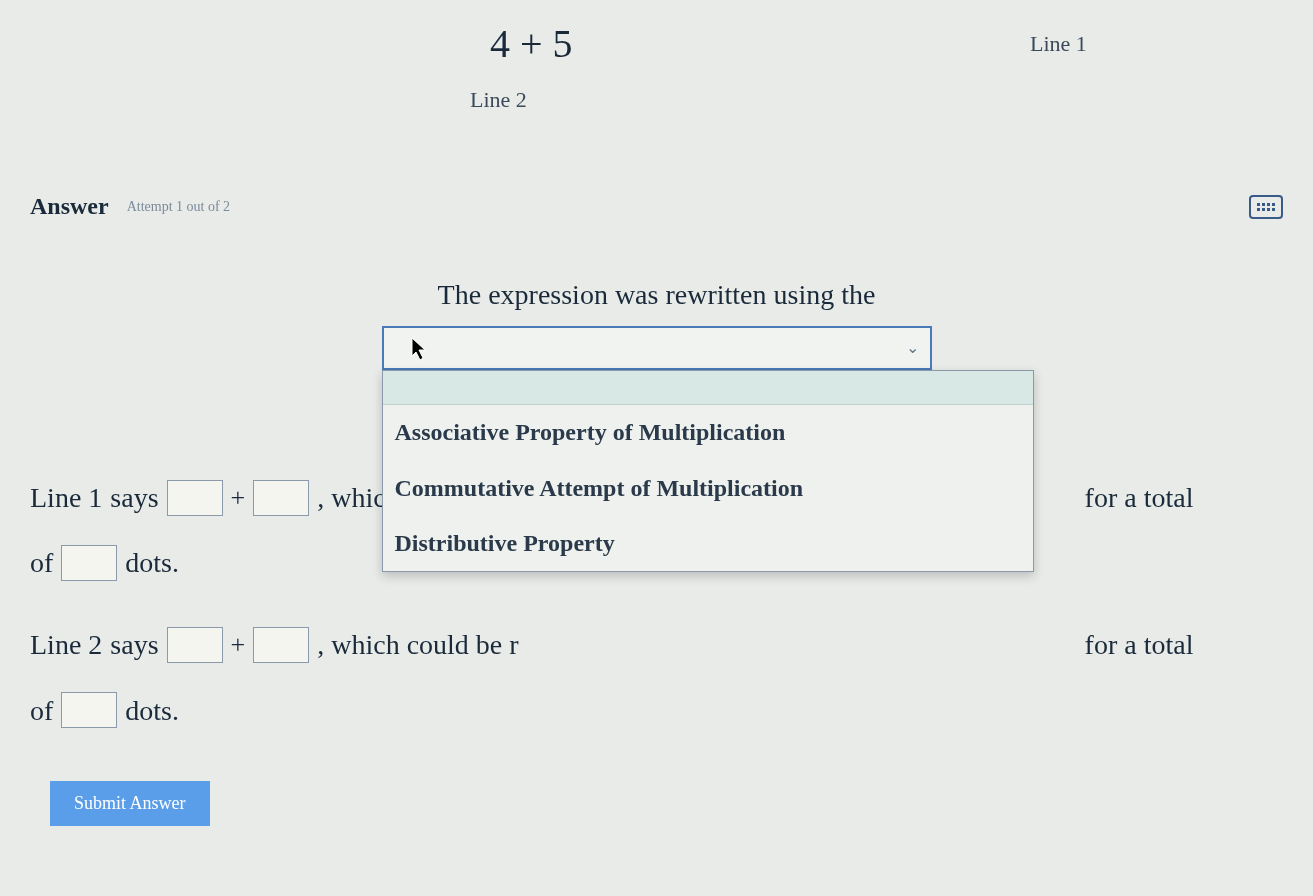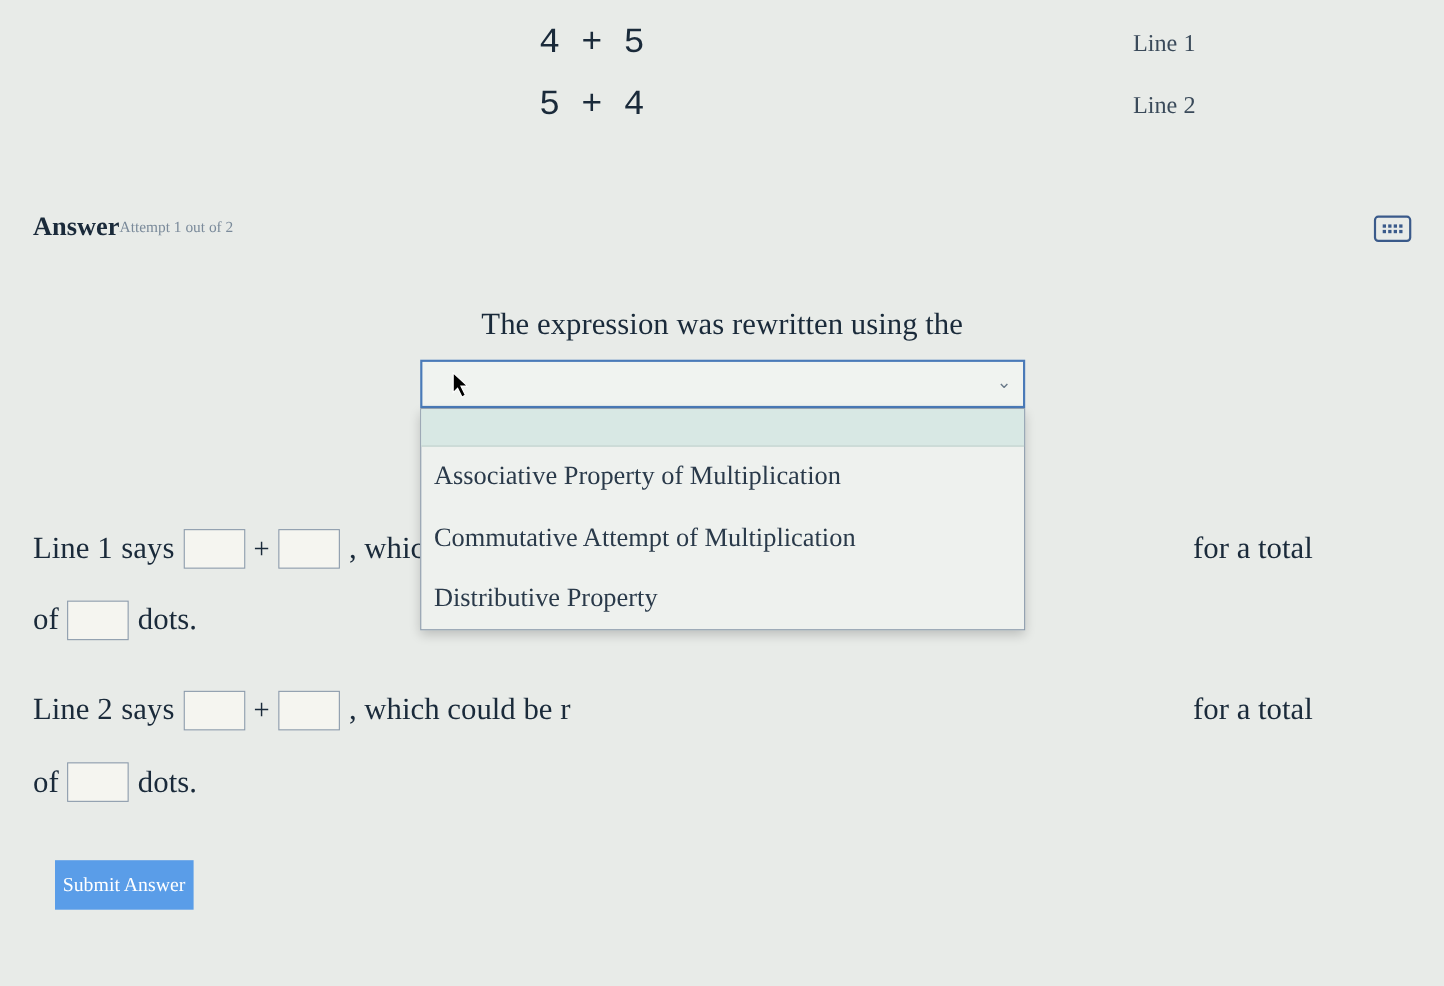--- a/index.html
+++ b/index.html
@@ -24,38 +24,38 @@
     flex-direction: column;
     gap: 20px;
     margin-bottom: 80px;
     padding-left: 40px;
   }
   .eq-row {
     display: flex;
     align-items: center;
   }
   .eq-expr {
-    font-size: 32px;
-    font-family: Liberation Mono, monospace;
+    font-size: 40px;
+    font-family: Liberation Serif, serif;
     width: 560px;
     padding-left: 420px;
   }
   .eq-label {
     font-size: 22px;
     color: #3a4a5a;
     margin-left: 400px;
   }
   .answer-header {
     font-size: 24px;
     margin-bottom: 50px;
     display: flex;
     align-items: center;
     justify-content: space-between;
   }
-  .answer-header .left { display:flex; align-items:center; gap: 0;}
+  .answer-header .left { display:flex; align-items:center; gap: 18px;}
   .answer-header strong { font-weight: bold; color:#1a2a3a; }
   .attempt { color: #7a8a9a; font-size: 14px; }
   .keyboard-icon {
     width: 34px; height: 24px;
     border: 2px solid #3a5a8a;
     border-radius: 4px;
     display:flex; align-items:center; justify-content:center;
   }
   .keyboard-icon-inner {
     display:grid; grid-template-columns: repeat(4,3px); grid-template-rows: repeat(2,3px);
@@ -97,25 +97,26 @@
     cursor: pointer;
   }
   .chevron {
     color: #6a7a8a;
     font-size: 16px;
   }
   .dropdown-list {
     position: absolute;
     top: 44px;
     left: 0;
-    width: 550px;
+    width: 652px;
     background: #eef1ee;
     border: 1px solid #8a9aaa;
     box-shadow: 0 4px 10px rgba(0,0,0,0.2);
     z-index: 10;
+    font-weight: bold;
   }
   .dropdown-list .blank-row {
     height: 34px;
     background: #d8e8e4;
     border-bottom: 1px solid #c0d0cc;
   }
   .dropdown-list .option {
     padding: 6px 12px;
     font-size: 24px;
     color: #2a3a4a;
@@ -147,41 +148,40 @@
   }
   .plus { font-size: 26px; }
   .hidden-text {
     width: 550px;
     flex: 0 0 550px;
   }
   .submit-btn {
     background: #5a9de8;
     color: #fff;
     border: none;
-    padding: 12px 7px;
+    padding: 12px 24px;
     font-size: 18px;
     font-family: inherit;
     cursor: pointer;
     margin-top: 20px;
     margin-left: 20px;
   }
   .period { font-size: 28px; }
 </style>
 </head>
 <body>
 
 <div class="container">
 
   <div class="equations">
     <div class="eq-row">
       <div class="eq-expr">4 + 5</div>
       <div class="eq-label">Line 1</div>
     </div>
     <div class="eq-row">
-      <div class="eq-expr">5 + 4</div>
       <div class="eq-label">Line 2</div>
     </div>
   </div>
 
   <div class="answer-header">
     <div class="left">
       <strong>Answer</strong>
       <span class="attempt">Attempt 1 out of 2</span>
     </div>
     <div class="keyboard-icon">

